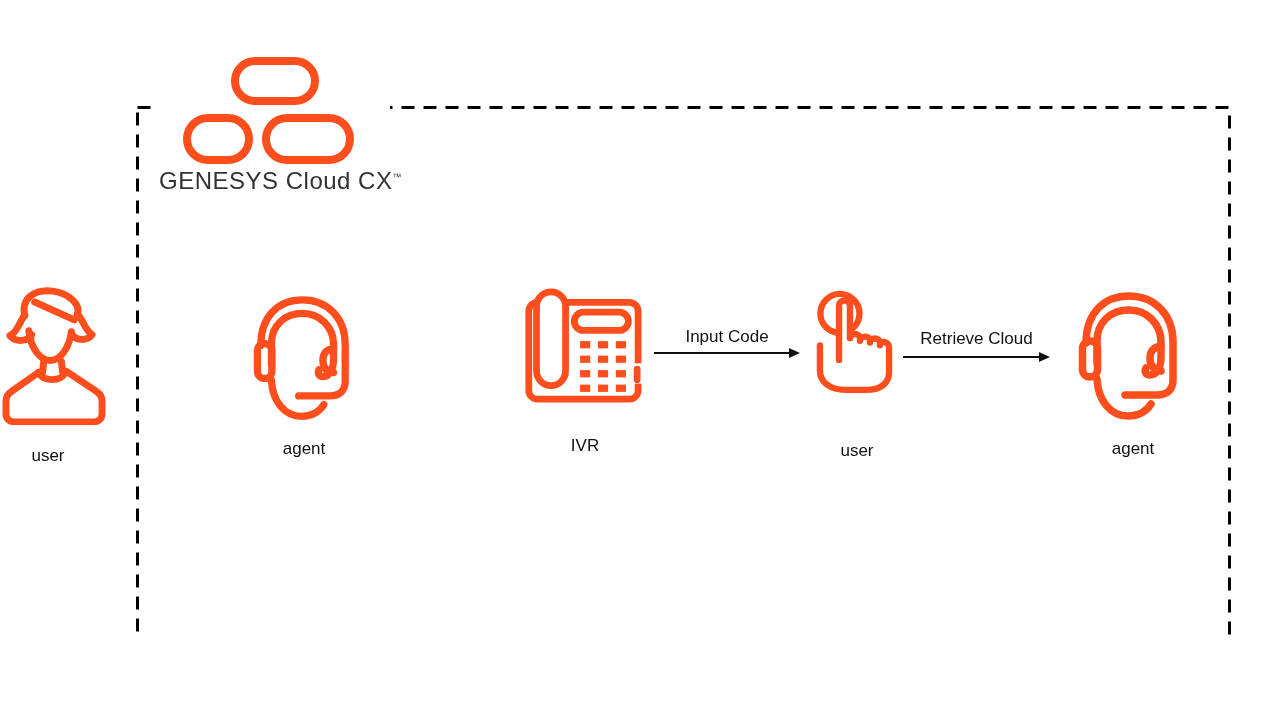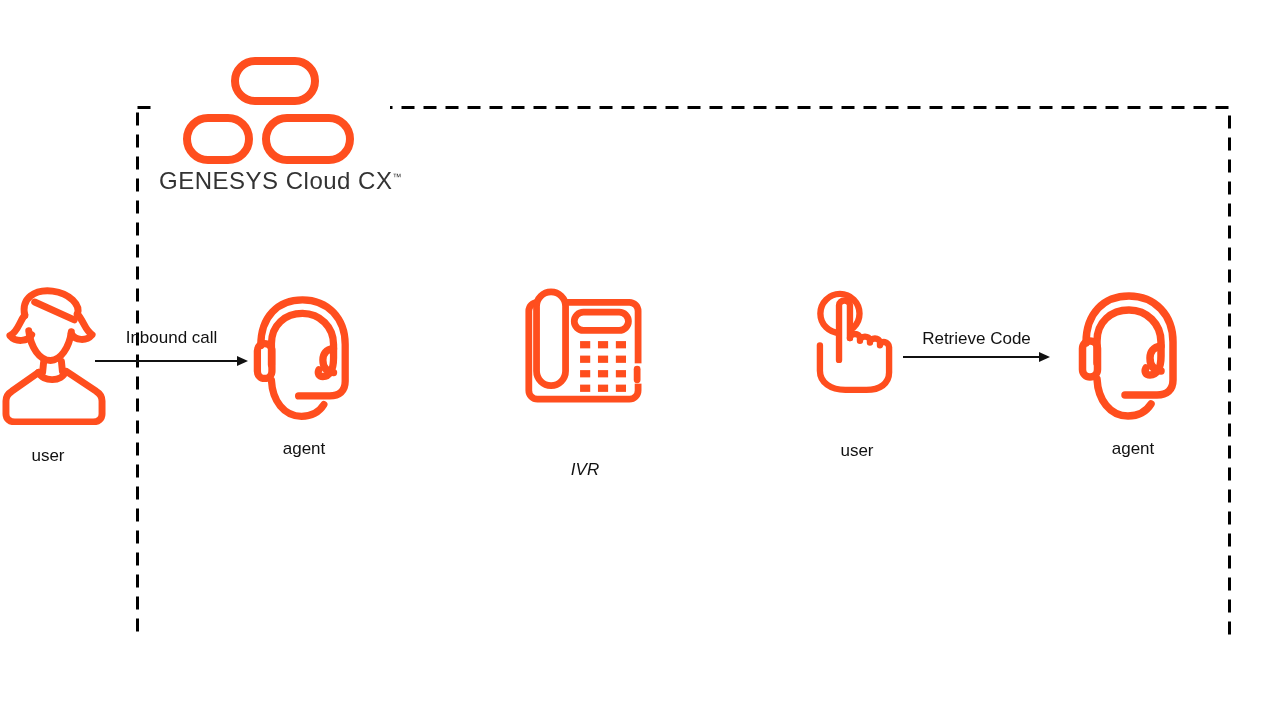--- a/index.html
+++ b/index.html
@@ -53,25 +53,20 @@
         <path d="M 27,46 C 29,63 38,76 49,76 C 59,76 68,63 70,47"></path>
         <path d="M 42,78 L 41,88"></path>
         <path d="M 60,77 L 61,87"></path>
         <path d="M 37,88 C 41,98 61,98 64,87"></path>
         <path d="M 37,88 L 10,107 C 5,110 4,113 4,117 L 4,130 C 4,135 8,138 13,138 L 92,138 C 97,138 101,135 101,130 L 101,117 C 101,113 100,110 95,107 L 65,87"></path>
       </g>
     </svg>
   </div>
   <div class="node-label" style="left:-12px; top:446px;">user</div>
 
-  <div class="arrow" style="left:95px; top:328px; width:153px; height:40px;">
-    <div class="arrow-label" style="top:0;">Inbound call</div>
-    <div class="arrow-line" style="left:0; top:32px; width:142px;"></div>
-    <div class="arrow-head" style="left:142px; top:28px;"></div>
-  </div>
 
   <div class="node" style="left:248px; top:295px;">
     <svg width="109" height="131" viewBox="0 0 112 135">
       <g fill="none" stroke="#FF4E1E" stroke-width="7.5" stroke-linecap="round" stroke-linejoin="round">
         <path d="M 13,52 C 13,22 31,5 56,5 C 82,5 100,24 100,51 L 100,89 C 100,99 94,104 84,104 L 52,104"></path>
         <path d="M 24,72 L 24,50 C 24,31 38,19 56,19 C 74,19 88,33 88,51 L 88,65 C 88,77 84,84 77,84 C 73,84 71,81 73,77"></path>
         <rect x="9.5" y="50" width="15" height="36" rx="7.5"></rect>
         <path d="M 88,55 C 80,56 77,61 77,67 C 77,74 80,79 88,80"></path>
         <path d="M 24,88 C 25,109 37,125 55,125 C 65,125 73,121 78,113"></path>
       </g>
@@ -98,34 +93,39 @@
           <rect x="100" y="73" width="10.5" height="7.5"></rect>
         <rect x="63" y="88" width="10.5" height="7.5"></rect>
           <rect x="81.5" y="88" width="10.5" height="7.5"></rect>
           <rect x="100" y="88" width="10.5" height="7.5"></rect>
         <rect x="63" y="103" width="10.5" height="7.5"></rect>
           <rect x="81.5" y="103" width="10.5" height="7.5"></rect>
           <rect x="100" y="103" width="10.5" height="7.5"></rect>
       </g>
     </svg>
   </div>
-  <div class="node-label" style="left:525px; top:460px;font-style:italic;">IVR</div>
+  <div class="node-label" style="left:525px; top:436px;">IVR</div>
 
+  <div class="arrow" style="left:654px; top:327px; width:146px; height:40px;">
+    <div class="arrow-label" style="top:0;">Input Code</div>
+    <div class="arrow-line" style="left:0; top:25px; width:135px;"></div>
+    <div class="arrow-head" style="left:135px; top:21px;"></div>
+  </div>
 
   <div class="node" style="left:809px; top:286px;">
     <svg width="91" height="115" viewBox="0 0 100 126">
       <circle cx="34" cy="30" r="21.5" fill="none" stroke="#FF4E1E" stroke-width="7"></circle>
       <path d="M 33,81 L 33,21 C 33,14 45,14 45,21 L 45,57" fill="#ffffff" stroke="#FF4E1E" stroke-width="7" stroke-linecap="round" stroke-linejoin="round"></path>
       <path d="M 45,57 C 45,51 56,51 56,57 L 56,60 C 56,54 67,54 67,60 L 67,62 C 67,56 78,56 78,62 L 78,65 C 79,59 88,61 88,67 L 88,95 C 88,107 78,114 63,114 L 40,114 C 24,114 12,106 12,93 L 12,65" fill="none" stroke="#FF4E1E" stroke-width="7" stroke-linecap="round" stroke-linejoin="round"></path>
     </svg>
   </div>
   <div class="node-label" style="left:797px; top:441px;">user</div>
 
   <div class="arrow" style="left:903px; top:329px; width:147px; height:40px;">
-    <div class="arrow-label" style="top:0;">Retrieve Code</div>
+    <div class="arrow-label" style="top:0;">Retrieve Cloud</div>
     <div class="arrow-line" style="left:0; top:27px; width:136px;"></div>
     <div class="arrow-head" style="left:136px; top:23px;"></div>
   </div>
 
   <div class="node" style="left:1073px; top:291px;">
     <svg width="112" height="135" viewBox="0 0 112 135">
       <g fill="none" stroke="#FF4E1E" stroke-width="7.5" stroke-linecap="round" stroke-linejoin="round">
         <path d="M 13,52 C 13,22 31,5 56,5 C 82,5 100,24 100,51 L 100,89 C 100,99 94,104 84,104 L 52,104"></path>
         <path d="M 24,72 L 24,50 C 24,31 38,19 56,19 C 74,19 88,33 88,51 L 88,65 C 88,77 84,84 77,84 C 73,84 71,81 73,77"></path>
         <rect x="9.5" y="50" width="15" height="36" rx="7.5"></rect>

